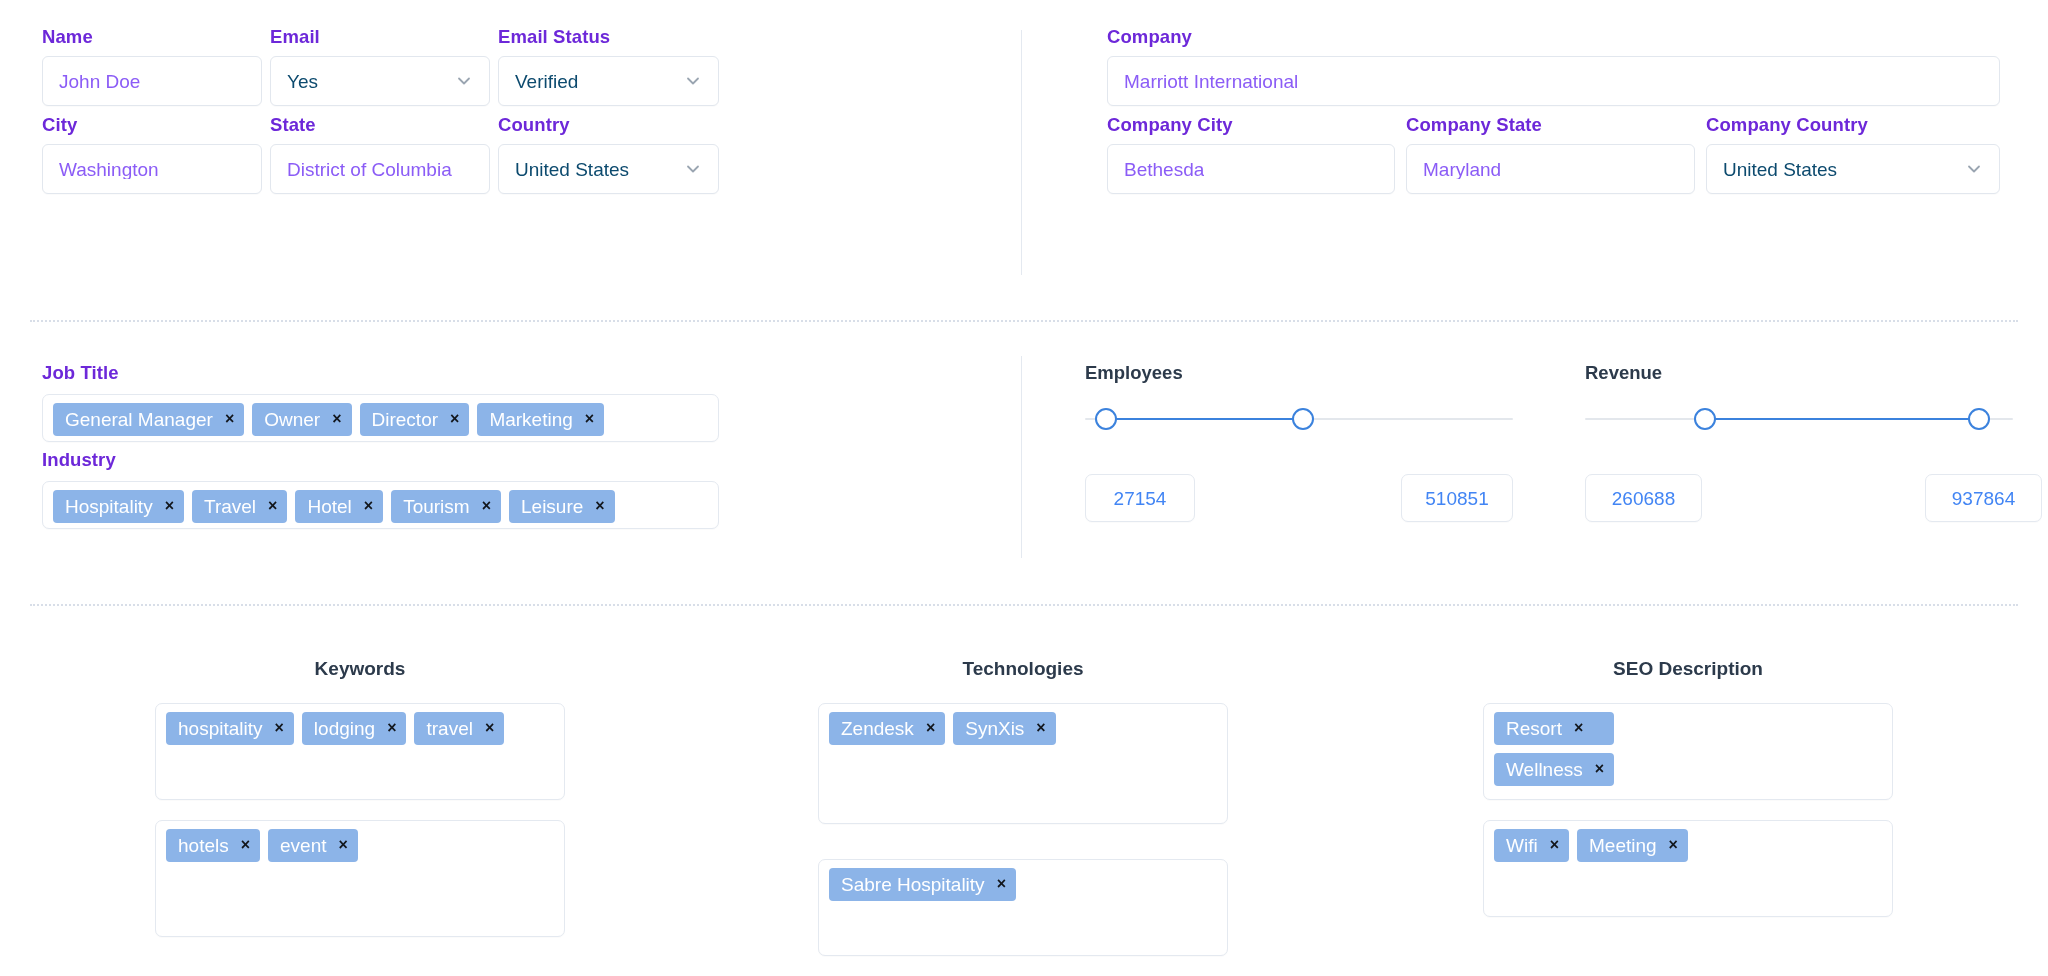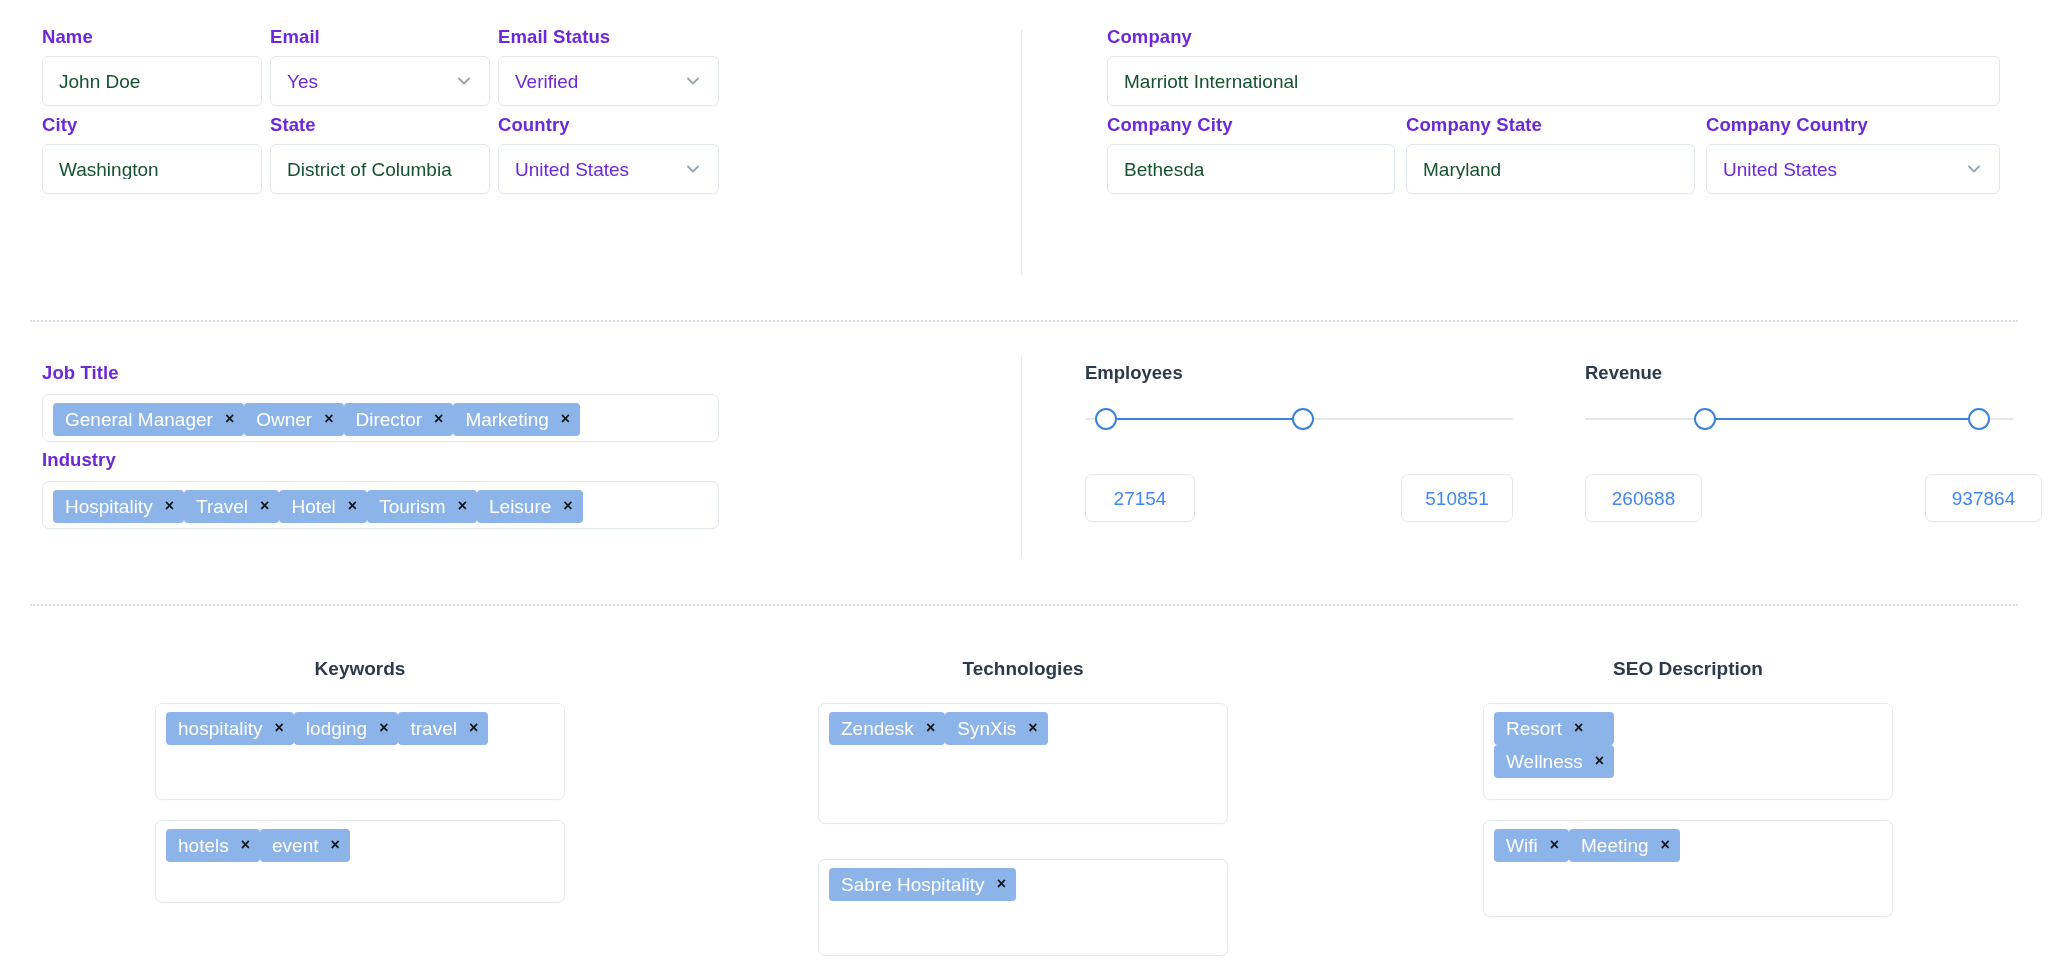--- a/index.html
+++ b/index.html
@@ -39,28 +39,28 @@
     border-radius: 6px;
     background: #ffffff;
     display: flex;
     align-items: center;
     padding: 0 16px;
     box-shadow: 0 1px 1px rgba(16,30,54,0.02);
   }
 
   .control .value {
     font-size: 19px;
-    color: #14532d;
+    color: #8b5cf6;
     line-height: 1;
     white-space: nowrap;
     overflow: hidden;
     text-overflow: ellipsis;
   }
 
-  .control.select .value { color: #6d28d9; }
+  .control.select .value { color: #0c4a6e; }
 
   .chev {
     position: absolute;
     right: 16px;
     top: 50%;
     width: 18px;
     height: 18px;
     margin-top: -9px;
     pointer-events: none;
   }
@@ -82,20 +82,21 @@
   
   .tagbox {
     position: absolute;
     border: 1px solid #e4e9f0;
     border-radius: 7px;
     background: #fff;
     padding: 8px 10px;
     display: flex;
     flex-wrap: wrap;
     align-content: flex-start;
+    gap: 8px;
     box-shadow: 0 1px 1px rgba(16,30,54,0.02);
     overflow: hidden;
   }
 
   .chip {
     display: inline-flex;
     align-items: center;
     background: #8cb4e8;
     border-radius: 4px;
     color: #ffffff;
@@ -382,21 +383,21 @@
       </span>
       <span class="chip">
         <span>lodging</span>
         <span class="chip-x">×</span>
       </span>
       <span class="chip">
         <span>travel</span>
         <span class="chip-x">×</span>
       </span>
     </div>
-  <div class="tagbox" id="col0-bot" style="left:155px; top:820px; width:410px; height:83px;">
+  <div class="tagbox" id="col0-bot" style="left:155px; top:820px; width:410px; height:117px;">
       <span class="chip">
         <span>hotels</span>
         <span class="chip-x">×</span>
       </span>
       <span class="chip">
         <span>event</span>
         <span class="chip-x">×</span>
       </span>
     </div>
 

